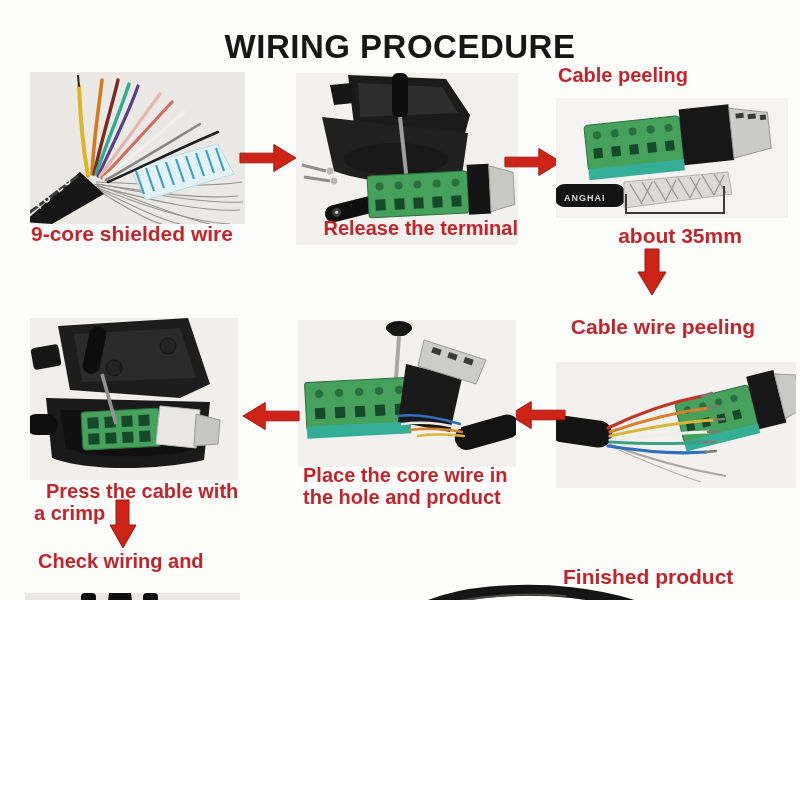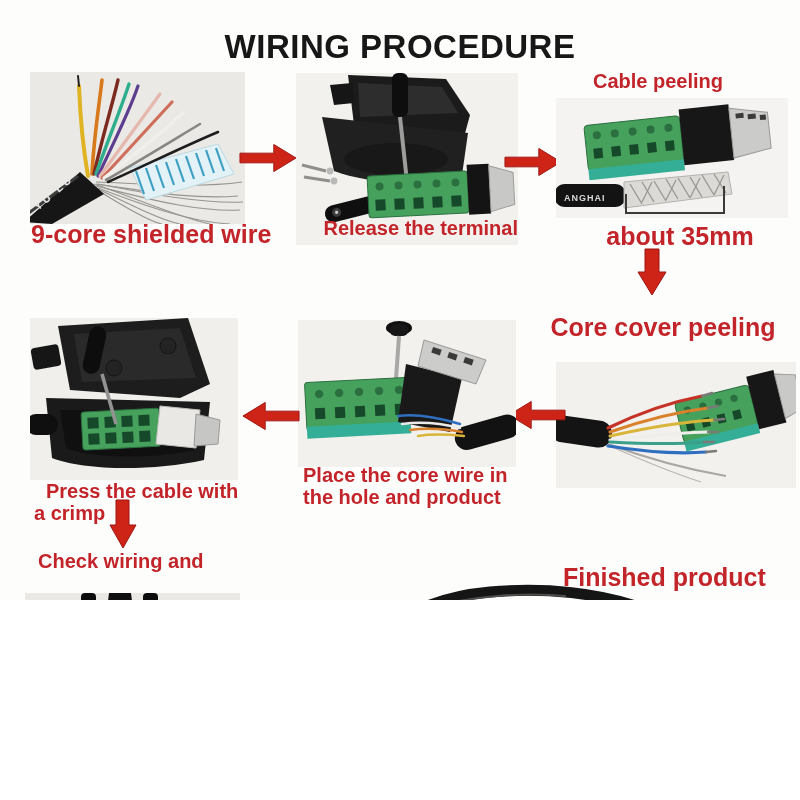--- a/index.html
+++ b/index.html
@@ -13,21 +13,21 @@
   #canvas{
     position:relative;width:800px;height:600px;background:#fdfdfc;
     font-family:"Liberation Sans",sans-serif;overflow:hidden;
   }
   .title{
     position:absolute;left:0;top:28px;width:800px;text-align:center;
     font-size:33px;font-weight:700;letter-spacing:.5px;color:#171717;
   }
   .photo{position:absolute;}
   .cap{
-    position:absolute;font-weight:700;font-size:25px;color:var(--red);
+    position:absolute;font-weight:700;font-size:21px;color:var(--red);
     white-space:nowrap;line-height:22px;
   }
   .cap.s20{font-size:20px;}
   .arrow{position:absolute;}
   svg text{font-family:"Liberation Sans",sans-serif;}
 </style>
 </head>
 <body>
 
 <div id="canvas">
@@ -140,21 +140,21 @@
       <rect x="172" y="94" width="22" height="50" fill="#141414"></rect>
       <path d="M194,96 L218,104 L218,136 L194,142 Z" fill="#c8c8c6" stroke="#9b9b99"></path>
     </g>
   </svg>
   <div class="cap s20" style="left:296px;top:217px;width:222px;text-align:right">Release the terminal</div>
 
   <svg class="arrow" style="left:504px;top:147px" width="58" height="30" viewBox="0 0 60 30">
     <polygon points="1,10 36,10 36,1 59,15 36,29 36,20 1,20" fill="var(--arrow)" stroke="#9e1510" stroke-width="1"></polygon>
   </svg>
 
-  <div class="cap s20" style="left:558px;top:70px;width:200px;text-align:center">Cable peeling</div>
+  <div class="cap s20" style="left:558px;top:64px;width:200px;">Cable peeling</div>
   <svg class="photo" style="left:556px;top:98px" width="232" height="120" viewBox="0 0 232 120">
     <rect width="232" height="120" fill="#f4f3f1"></rect>
 
     <g transform="rotate(-6 120 44)">
       <rect x="30" y="18" width="96" height="46" rx="4" fill="var(--green)" stroke="#2b6e3f"></rect>
       <g fill="#2b6e3f">
         <circle cx="42" cy="29" r="4"></circle>
           <circle cx="60" cy="29" r="4"></circle>
           <circle cx="78" cy="29" r="4"></circle>
         <circle cx="96" cy="29" r="4"></circle>
@@ -202,21 +202,21 @@
       <line x1="168" y1="88" x2="168" y2="116"></line>
       <line x1="70" y1="115" x2="168" y2="115"></line>
     </g>
   </svg>
   <div class="cap" style="left:600px;top:225px;width:160px;text-align:center">about 35mm</div>
 
   <svg class="arrow" style="left:637px;top:248px" width="30" height="48" viewBox="0 0 30 48">
     <polygon points="8,1 22,1 22,24 29,24 15,47 1,24 8,24" fill="var(--arrow)" stroke="#9e1510" stroke-width="1"></polygon>
   </svg>
 
-  <div class="cap" style="left:548px;top:316px;width:230px;text-align:center">Core cover peeling</div>
+  <div class="cap" style="left:548px;top:316px;width:230px;text-align:center">Cable wire peeling</div>
   <svg class="photo" style="left:556px;top:362px" width="240" height="126" viewBox="0 0 240 126">
     <rect width="240" height="126" fill="#f2f1ee"></rect>
 
     <g transform="rotate(-14 180 40)">
       <rect x="120" y="26" width="76" height="42" rx="4" fill="var(--green)" stroke="#2b6e3f"></rect>
       <g fill="#2b6e3f">
         <circle cx="131" cy="36" r="3.6"></circle>
           <circle cx="147" cy="36" r="3.6"></circle>
         <circle cx="163" cy="36" r="3.6"></circle>
           <circle cx="179" cy="36" r="3.6"></circle>

